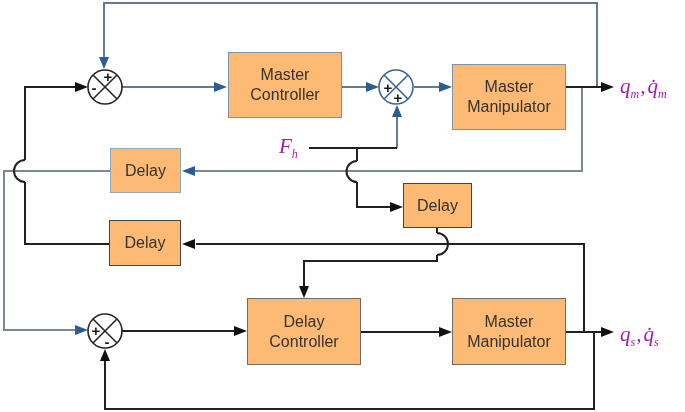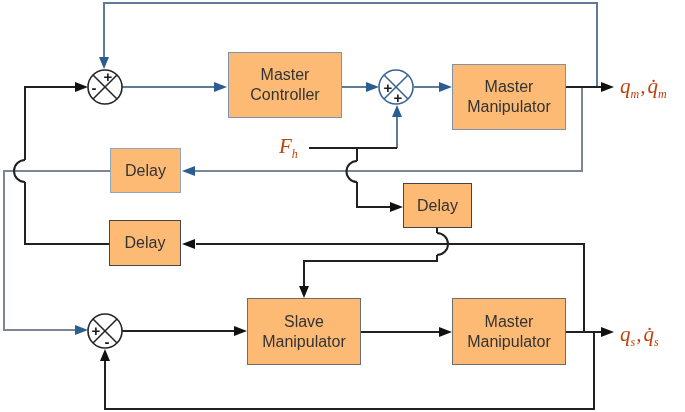--- a/index.html
+++ b/index.html
@@ -15,21 +15,21 @@
   .b-master{border:1.6px solid #7e93ab;}
   .b-delay-top{border:1.6px solid #93a7bb;}
   .b-dark{border:1.6px solid #454545;}
   .b-slave{border:1.6px solid #6d6d6d;}
   .sign{
     position:absolute;color:#1a1a1a;font-size:15px;font-weight:600;
     transform:translate(-50%,-52%);line-height:1;
   }
   .mathlabel{
     position:absolute;font-family:"Liberation Serif",serif;font-style:italic;
-    font-size:21px;color:#c2410c;white-space:nowrap;line-height:1;
+    font-size:21px;color:#a21caf;white-space:nowrap;line-height:1;
   }
   .mathlabel sub{font-size:12px;font-style:italic;line-height:0;}
   .mathlabel .comma{margin:0 2px 0 1px;}
 </style>
 </head>
 <body>
 
 <div id="canvas">
 
   <svg id="wires" viewBox="0 0 685 412" xmlns="http://www.w3.org/2000/svg">
@@ -118,21 +118,21 @@
   <div class="blk b-delay-top" style="left:110px;top:148px;width:71px;height:45px;">
     <span>Delay</span>
   </div>
   <div class="blk b-dark" style="left:403px;top:183px;width:69px;height:45px;">
     <span>Delay</span>
   </div>
   <div class="blk b-dark" style="left:109px;top:220px;width:72px;height:46px;">
     <span>Delay</span>
   </div>
   <div class="blk b-slave" style="left:247px;top:298px;width:114px;height:67px;">
-    <span>Slave Manipulator</span>
+    <span>Delay Controller</span>
   </div>
   <div class="blk b-slave" style="left:452px;top:298px;width:114px;height:67px;">
     <span>Master Manipulator</span>
   </div>
 
   <span class="sign" style="left:108px;top:77px;">+</span>
   <span class="sign" style="left:94px;top:88px;">-</span>
   <span class="sign" style="left:388px;top:88px;">+</span>
   <span class="sign" style="left:398px;top:98px;">+</span>
   <span class="sign" style="left:96px;top:331px;">+</span>

